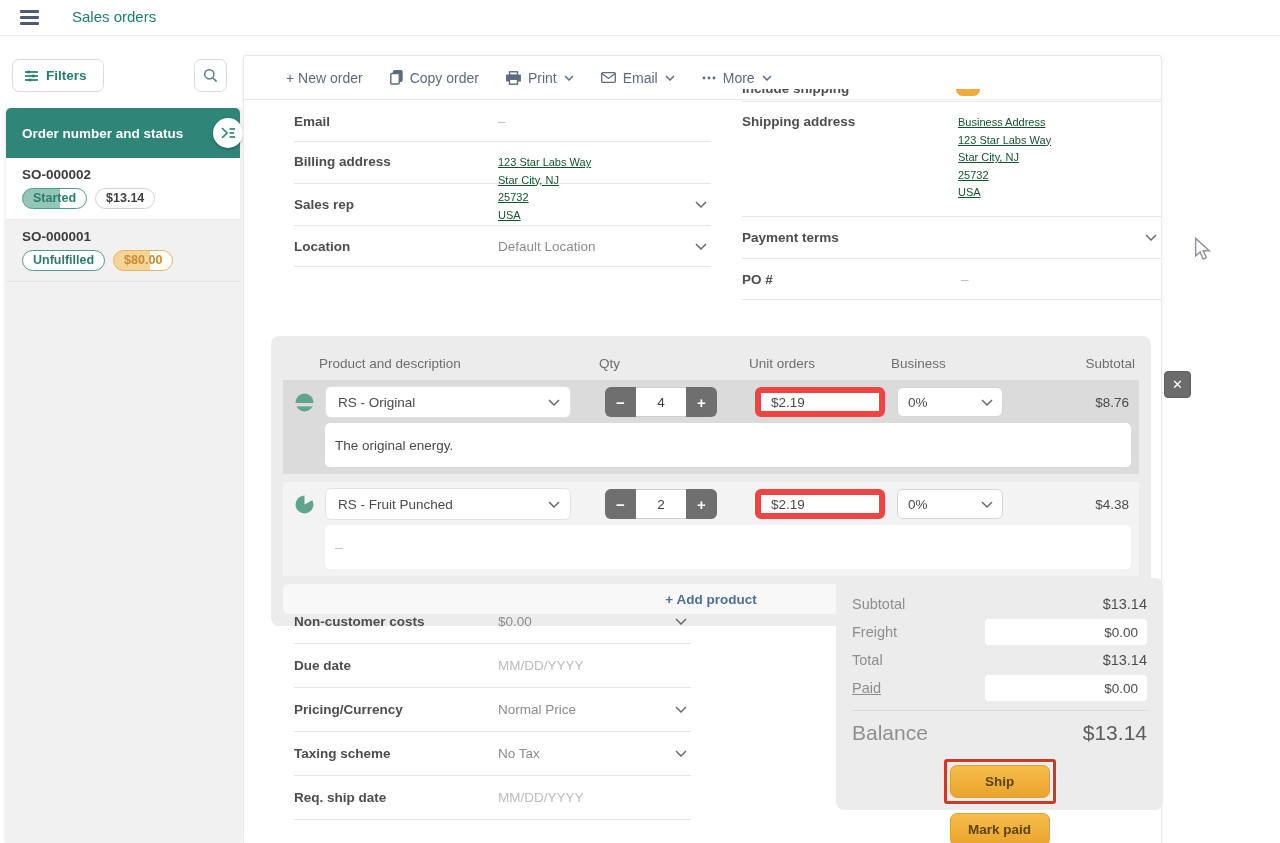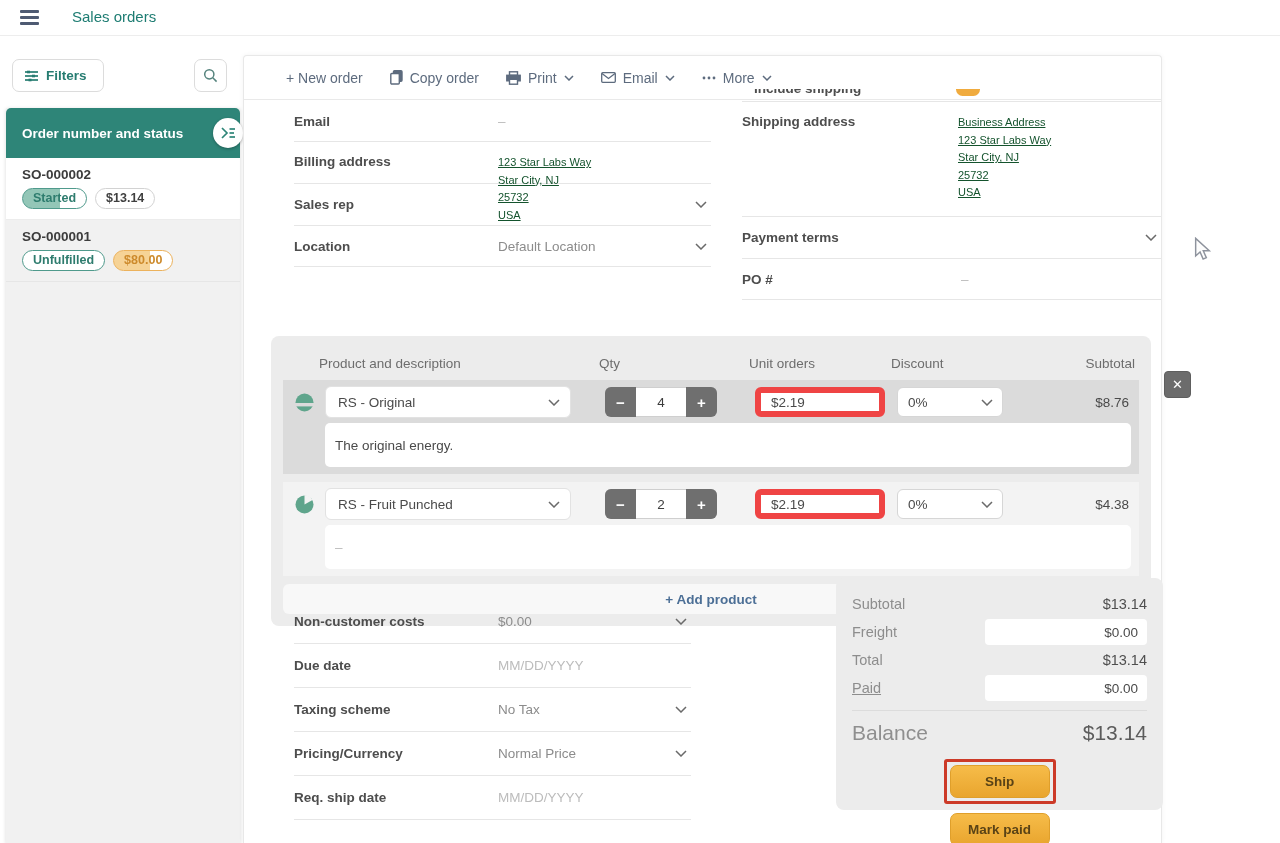--- a/index.html
+++ b/index.html
@@ -49,21 +49,21 @@
   .fvalue { font-size:13.5px; color:#8c8c8c; }
   .dash { color:#b9b9b9; }
   .addr-row { position:relative; padding:12px 0 14px; display:flex; }
   .addr-row .flabel { font-size:13.5px; font-weight:bold; color:#4d4d4d; }
   .addr-val { font-size:11px; color:#14532d; line-height:17.5px; white-space:pre-line;text-decoration:underline; }
   .off204 { position:absolute; left:204px; }
   .off216 { position:absolute; left:216px; top:12px; }
   .off219 { position:absolute; left:219px; }
   .row-chev { position:absolute; right:4px; }
   .clipped-row { position:relative; height:12px; overflow:hidden; }
-  .clipped-row .flabel { position:absolute; left:12px; top:-8px; }
+  .clipped-row .flabel { position:absolute; left:0; top:-8px; }
   .toggle-part { position:absolute; left:214px; top:-6px; width:24px; height:13px; border-radius:7px; background:#f0ab3e; }
 
   
   .prod-panel { position:absolute; left:27px; top:280px; width:880px; border-radius:8px; background:#ececec; padding:10px 12px 12px; }
   .prod-grid { display:grid; align-items:center;
       grid-template-columns:6px 30px 246px 34px 112px 38px 130px 12px 106px 1fr; }
   .prod-head { height:34px; }
   .prod-head .hcell { font-size:13.5px; color:#6d6d6d; }
   .h-right { text-align:right; padding-right:4px; }
   .row-card { border-radius:0; padding:6px; margin-bottom:8px; }
@@ -292,21 +292,21 @@
   <div class="prod-panel">
     <div class="prod-grid prod-head">
       <span></span>
         <span></span>
       <span class="hcell">Product and description</span>
         <span></span>
       <span class="hcell">Qty</span>
         <span></span>
       <span class="hcell">Unit orders</span>
         <span></span>
-      <span class="hcell">Discount</span>
+      <span class="hcell">Business</span>
       <span class="hcell h-right">Subtotal</span>
     </div>
 
     <div class="row-card selected">
       <div class="prod-grid">
         <span></span>
         <svg class="pie" viewBox="0 0 19 19">
           <circle cx="9.5" cy="9.5" r="9" fill="#5fa58c"></circle>
             <rect x="0" y="10" width="19" height="3.4" fill="#dbdbdb"></rect>
         </svg>
@@ -382,29 +382,29 @@
       <span class="fvalue off204">$0.00</span>
       <svg class="row-chev" width="12" height="7" viewBox="0 0 12 7" fill="none" stroke="#6a6a6a" stroke-width="1.5">
           <polyline points="1,1 6,6 11,1"></polyline>
         </svg>
     </div>
     <div class="erow">
       <span class="flabel">Due date</span>
       <span class="fvalue placeholder off204">MM/DD/YYYY</span>
     </div>
     <div class="erow">
+      <span class="flabel">Pricing/Currency</span>
+      <span class="fvalue off204">Normal Price</span>
+      <svg class="row-chev" width="12" height="7" viewBox="0 0 12 7" fill="none" stroke="#6a6a6a" stroke-width="1.5">
+          <polyline points="1,1 6,6 11,1"></polyline>
+        </svg>
+    </div>
+    <div class="erow">
       <span class="flabel">Taxing scheme</span>
       <span class="fvalue off204">No Tax</span>
-      <svg class="row-chev" width="12" height="7" viewBox="0 0 12 7" fill="none" stroke="#6a6a6a" stroke-width="1.5">
-          <polyline points="1,1 6,6 11,1"></polyline>
-        </svg>
-    </div>
-    <div class="erow">
-      <span class="flabel">Pricing/Currency</span>
-      <span class="fvalue off204">Normal Price</span>
       <svg class="row-chev" width="12" height="7" viewBox="0 0 12 7" fill="none" stroke="#6a6a6a" stroke-width="1.5">
           <polyline points="1,1 6,6 11,1"></polyline>
         </svg>
     </div>
     <div class="erow">
       <span class="flabel">Req. ship date</span>
       <span class="fvalue placeholder off204">MM/DD/YYYY</span>
     </div>
   </div>
 

